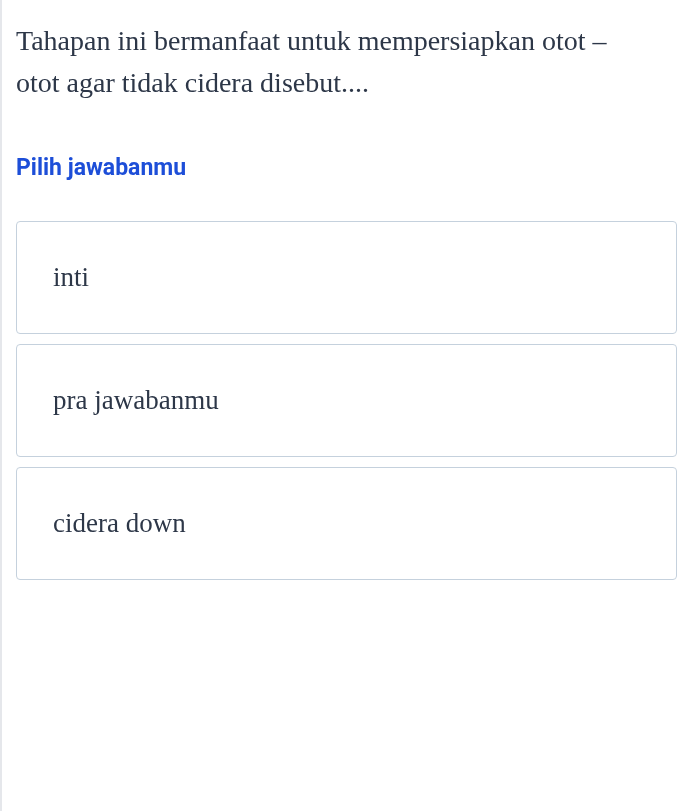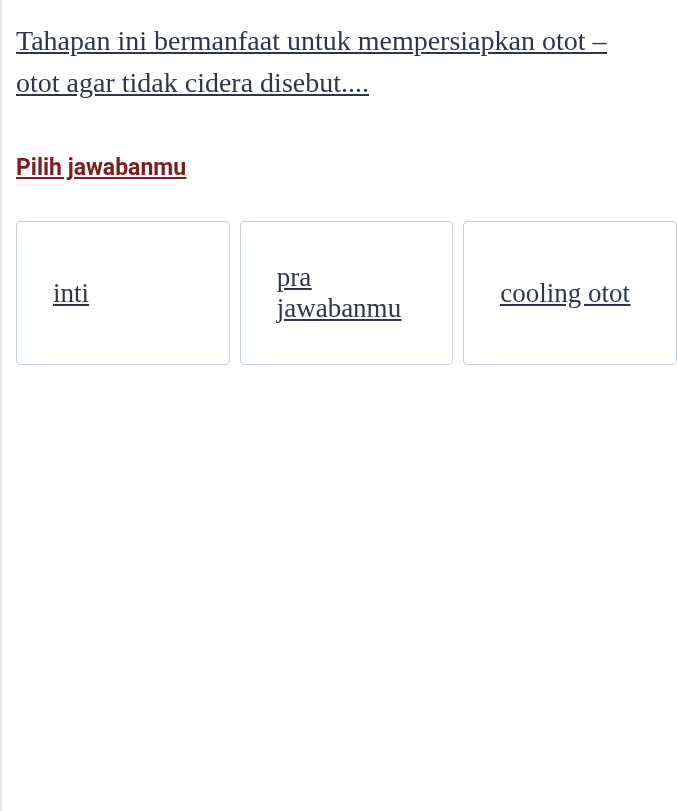--- a/index.html
+++ b/index.html
@@ -1,19 +1,18 @@
 <!DOCTYPE html>
 <html><head>
   <meta charset="utf-8">
   <style>
     * {
       margin: 0;
       padding: 0;
       box-sizing: border-box;
-      text-decoration: underline;
     }
     body {
       font-family: Georgia, 'Times New Roman', serif;
       background: #ffffff;
       width: 677px;
       height: 811px;
       border-left: 2px solid #e5e7eb;
       padding: 0;
     }
     .container {
@@ -23,26 +22,26 @@
       font-size: 28px;
       line-height: 1.5;
       color: #2d3748;
       margin-bottom: 50px;
       padding-right: 20px;
     }
     .prompt {
       font-family: -apple-system, BlinkMacSystemFont, 'Segoe UI', Roboto, sans-serif;
       font-size: 23px;
       font-weight: 700;
-      color: #7f1d1d;
+      color: #1d4ed8;
       margin-bottom: 40px;
     }
     .options {
       display: flex;
-      flex-direction: row;
+      flex-direction: column;
       gap: 10px;
     }
     .option {
       border: 1px solid #c5d1dd;
       border-radius: 4px;
       padding: 40px 36px;
       font-size: 27px;
       color: #2d3748;
       cursor: pointer;
       background: #ffffff;
@@ -53,15 +52,15 @@
   </style>
 </head>
 <body>
 
 <div class="container">
   <div class="question">Tahapan ini bermanfaat untuk mempersiapkan otot – otot agar tidak cidera disebut....</div>
   <div class="prompt">Pilih jawabanmu</div>
   <div class="options">
     <button class="option">inti</button>
     <button class="option">pra jawabanmu</button>
-    <button class="option">cooling otot</button>
+    <button class="option">cidera down</button>
   </div>
 </div>
 
 </body></html>

